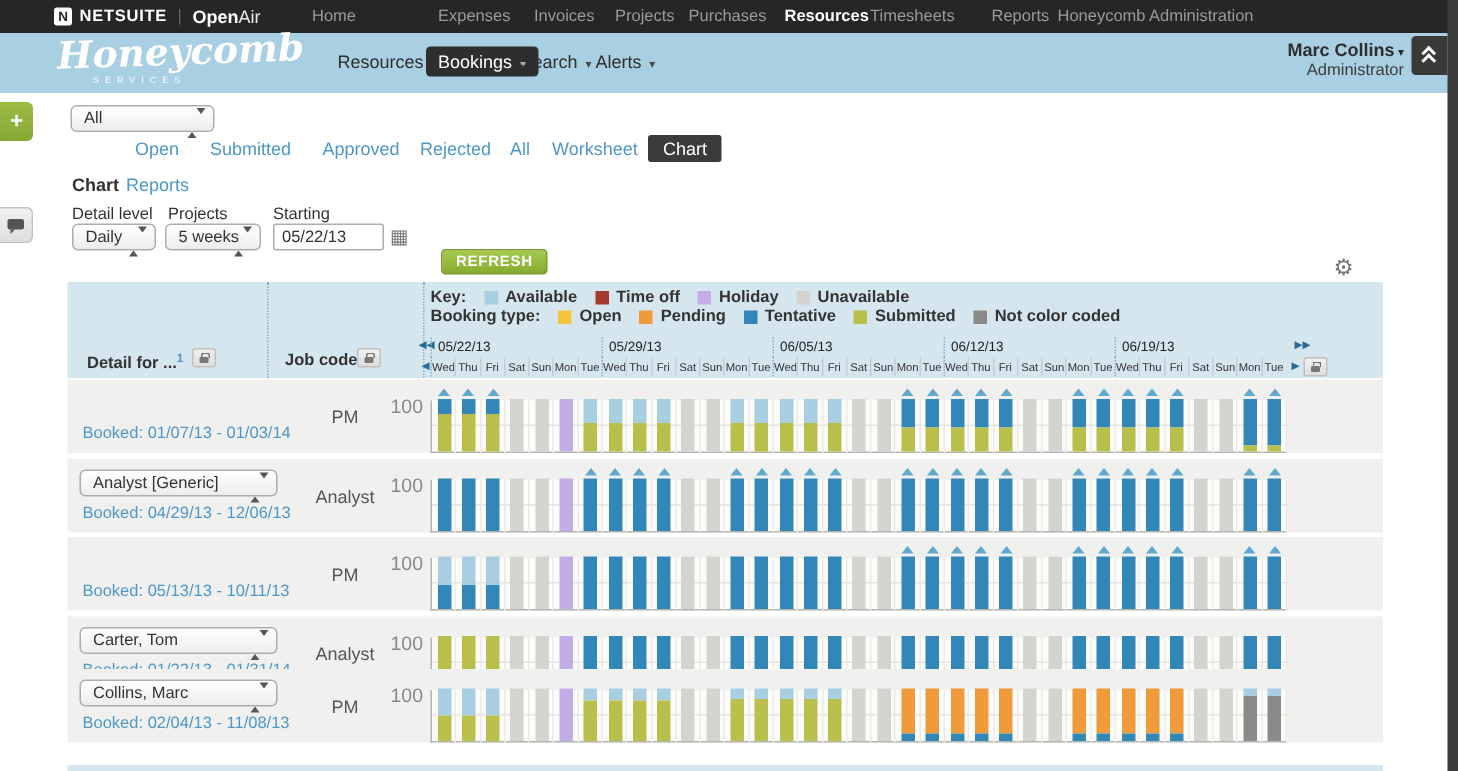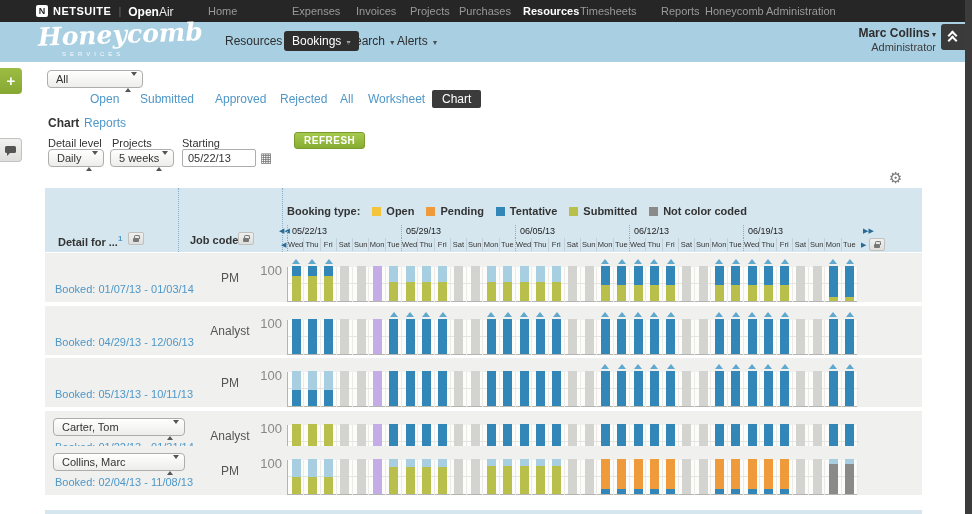--- a/index.html
+++ b/index.html
@@ -49,21 +49,21 @@
   .sel .stepper .up { width:0;height:0;border-left:3px solid transparent;border-right:3px solid transparent;border-bottom:4px solid #555; margin-bottom:2px; }
   .sel .stepper .dn { width:0;height:0;border-left:3px solid transparent;border-right:3px solid transparent;border-top:4px solid #555; }
   .tabs-row { position:absolute; left:56px; top:92px; height:16px; }
   .tab-link { position:absolute; font-size:12px; color:#4E97C8; cursor:pointer; white-space:nowrap; }
   .tab-active { position:absolute; background:#3B3B3B; color:#fff; font-size:12px; border-radius:2px; padding:2px 10px; top:-2px; cursor:pointer; white-space:nowrap; }
   .sect-title { position:absolute; left:48px; top:116px; font-size:12px; font-weight:bold; color:#333; }
   .sect-settings { position:absolute; left:84px; top:116px; font-size:12px; color:#4E97C8; cursor:pointer; }
   .ctl-label { position:absolute; top:137px; font-size:11px; color:#333; }
   .date-input { position:absolute; left:182px; top:149px; width:74px; height:18px; border:1px solid #ADADAB; border-radius:2px; font-size:11px; color:#333; padding:0 5px; font-family:"Liberation Sans",sans-serif; background:#fff; }
   .cal-icon { position:absolute; left:260px; top:150px; font-size:13px; color:#777; cursor:pointer; line-height:16px; }
-  .refresh-btn { position:absolute; left:294px; top:132px; height:17px; background:linear-gradient(#A6C94E,#85AC30); border:1px solid #7A9C2C; border-radius:3px; color:#fff; font-size:10px; font-weight:bold; letter-spacing:0.5px; padding:0 9px; line-height:15px; cursor:pointer; }
+  .refresh-btn { position:absolute; left:294px; top:166px; height:17px; background:linear-gradient(#A6C94E,#85AC30); border:1px solid #7A9C2C; border-radius:3px; color:#fff; font-size:10px; font-weight:bold; letter-spacing:0.5px; padding:0 9px; line-height:15px; cursor:pointer; }
   .gear-icon { position:absolute; left:889px; top:169px; font-size:15px; color:#777; cursor:pointer; }
 
   
   .grid { position:absolute; left:45px; top:188px; width:877px; height:322px; }
   .grid-header { position:absolute; left:0; top:0; width:877px; height:64px; background:#D5E6EF; }
   .hdr-col-sep { position:absolute; top:0; height:64px; border-left:1px dotted #86AECB; }
   .hdr-detail { position:absolute; left:13px; top:46px; font-size:11px; font-weight:bold; color:#333; }
   .hdr-detail sup { color:#4E97C8; font-size:8px; }
   .hdr-job { position:absolute; left:145px; top:46px; font-size:11px; font-weight:bold; color:#333; }
   .lock-btn { position:absolute; width:16px; height:13px; background:linear-gradient(#F0F0EE,#DEDEDC); border:1px solid #C0C0BE; border-radius:2px; cursor:pointer; }
@@ -185,20 +185,31 @@
       <div class="hdr-col-sep" style="left:237px;"></div>
       <div class="hdr-detail"><span>Detail for ...</span><sup>1</sup></div>
       <div class="lock-btn" style="left:83px; top:44px;">
           <span class="lock-glyph"></span>
         </div>
       <div class="hdr-job">Job code</div>
       <div class="lock-btn" style="left:193px; top:44px;">
           <span class="lock-glyph"></span>
         </div>
 
+      <div class="key-line" style="top:4px;" id="key-line1">
+          <span>Key:</span>
+          <span class="key-swatch" style="background: rgb(168, 206, 226);"></span>
+          <span>Available</span>
+          <span class="key-swatch" style="background: rgb(163, 58, 44);"></span>
+          <span>Time off</span>
+          <span class="key-swatch" style="background: rgb(196, 172, 230);"></span>
+          <span>Holiday</span>
+          <span class="key-swatch" style="background: rgb(211, 211, 207);"></span>
+          <span>Unavailable</span>
+        </div>
       <div class="key-line" style="top:17px;" id="key-line2">
           <span>Booking type:</span>
           <span class="key-swatch" style="background: rgb(244, 197, 60);"></span>
           <span>Open</span>
           <span class="key-swatch" style="background: rgb(239, 154, 59);"></span>
           <span>Pending</span>
           <span class="key-swatch" style="background: rgb(51, 135, 184);"></span>
           <span>Tentative</span>
           <span class="key-swatch" style="background: rgb(184, 192, 75);"></span>
           <span>Submitted</span>
@@ -403,20 +414,21 @@
             </div>
             <div class="arrow" style="left: 541.429px; bottom: 37px; border-bottom: 5px solid rgb(95, 168, 206);"></div>
             <div class="bar" style="left: 557.214px;">
               <div class="seg" style="height: 30.8px; background: rgb(51, 135, 184);"></div>
               <div class="seg" style="height: 4.2px; background: rgb(184, 192, 75);"></div>
             </div>
             <div class="arrow" style="left: 557.714px; bottom: 37px; border-bottom: 5px solid rgb(95, 168, 206);"></div>
           </div>
         </div>
         <div class="res-row" style="top: 117.6px;">
+          <div class="sel row-sel"><span>Analyst [Generic]</span><span class="stepper"><span class="up"></span><span class="dn"></span></span></div>
           <div class="booked-link">Booked: 04/29/13 - 12/06/13</div>
           <div class="job-code">Analyst</div>
           <div class="ylab">100</div>
           <div class="plot">
             <div class="slot" style="left: 0px; width: 16.2857px;"></div>
             <div class="slot" style="left: 16.2857px; width: 16.2857px;"></div>
             <div class="slot" style="left: 32.5714px; width: 16.2857px;"></div>
             <div class="slot" style="left: 48.8571px; width: 16.2857px;"></div>
             <div class="slot" style="left: 65.1429px; width: 16.2857px;"></div>
             <div class="slot" style="left: 81.4286px; width: 16.2857px;"></div>

